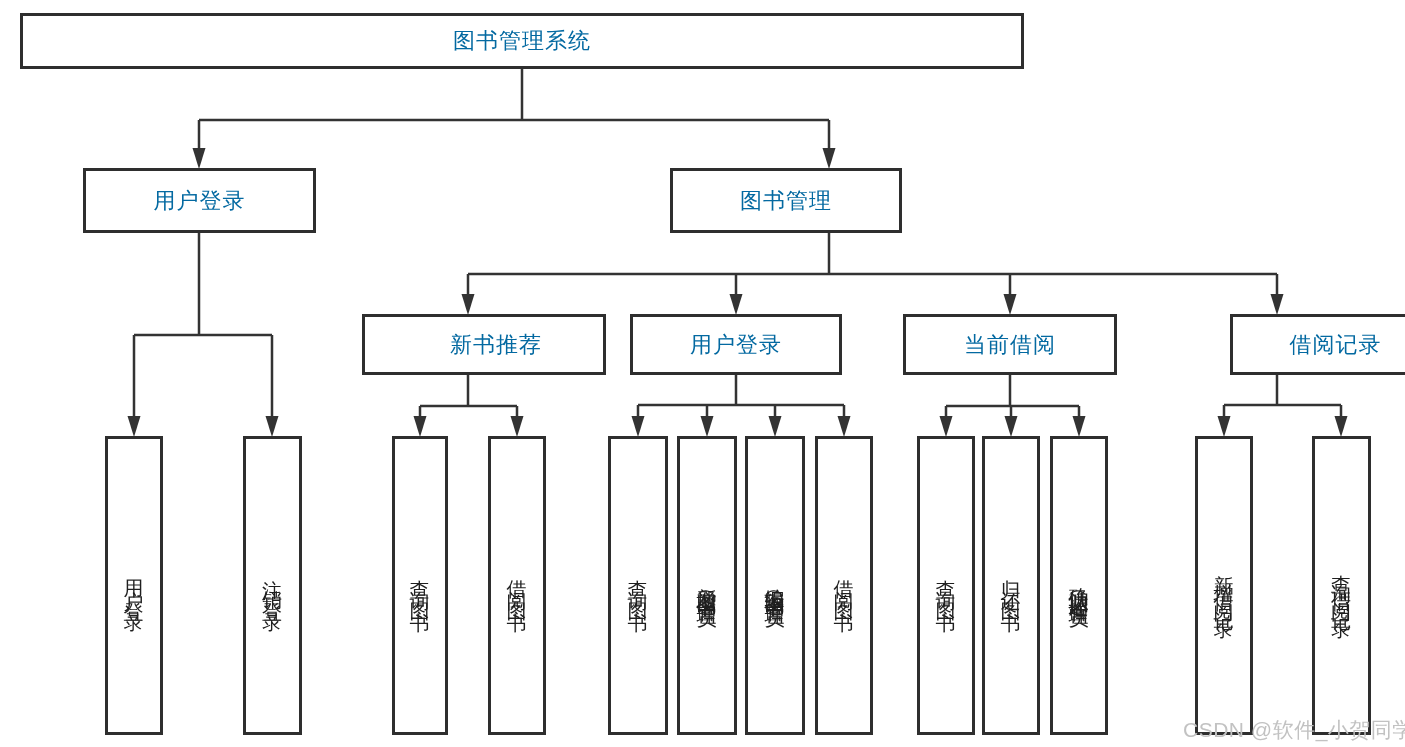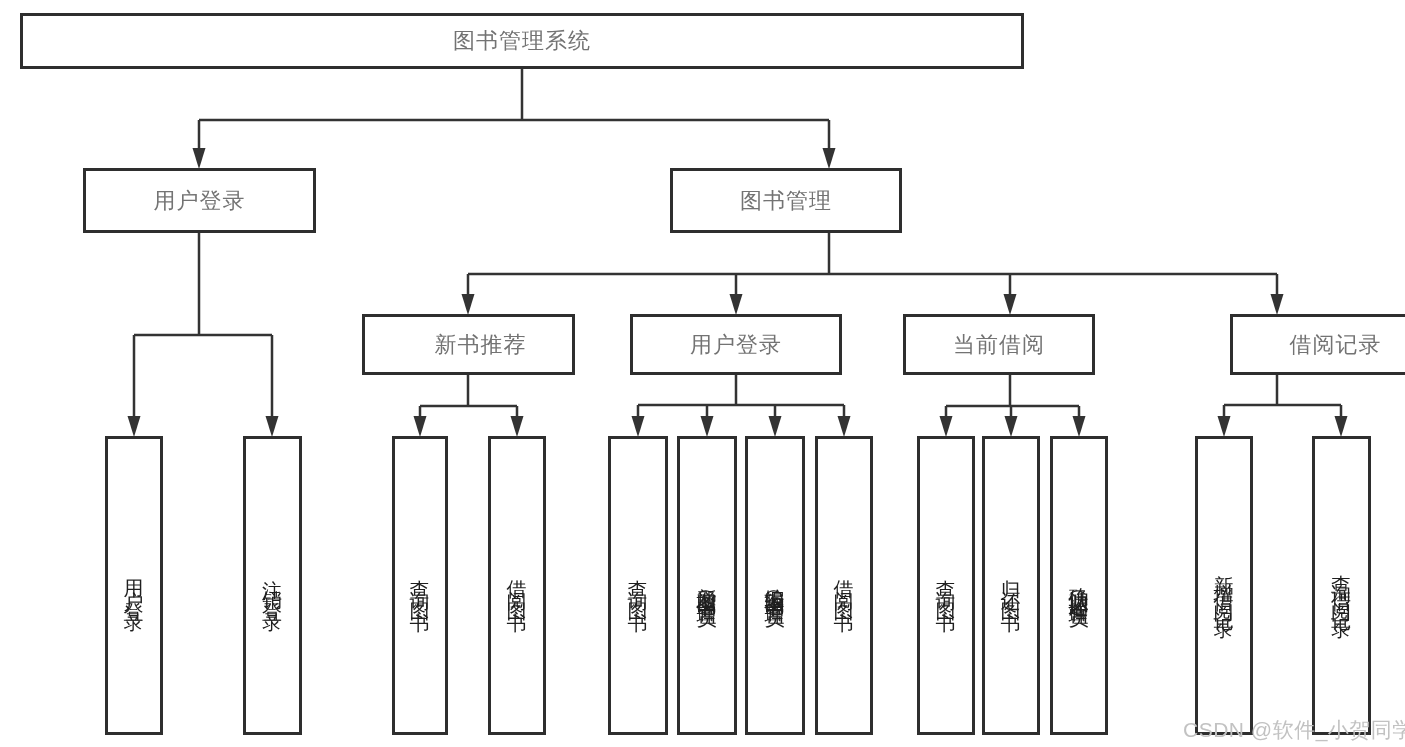--- a/index.html
+++ b/index.html
@@ -5,21 +5,21 @@
   html,body{margin:0;padding:0;background:#fff;}
   .canvas{
     position:relative;width:1405px;height:747px;background:#ffffff;overflow:hidden;
     font-family:"Liberation Sans","DejaVu Sans",sans-serif;
   }
   .connectors{position:absolute;left:0;top:0;z-index:1;}
   .box{
     position:absolute;z-index:2;background:#ffffff;border:3px solid #2e2e2e;
     box-sizing:border-box;display:flex;align-items:center;justify-content:center;
   }
-  .hlabel{font-size:22px;color:#737373;letter-spacing:1px;white-space:nowrap;}
+  .hlabel{font-size:22px;color:#0369a1;letter-spacing:1px;white-space:nowrap;}
   .leaf{top:436px;height:299px;}
   .vlabel{
     writing-mode:vertical-rl;text-orientation:mixed;
     font-size:20px;color:#1f1f1f;line-height:1;white-space:nowrap;
   }
   .sp-short{letter-spacing:11px;}
   .sp-mid{letter-spacing:9px;}
   .sp-long{letter-spacing:3px;}
   .watermark{
     position:absolute;left:1183px;top:716px;z-index:3;
@@ -75,27 +75,27 @@
     <span class="hlabel">图书管理系统</span>
   </div>
 
   <div class="box" style="left:83px;top:168px;width:233px;height:65px;">
     <span class="hlabel">用户登录</span>
   </div>
   <div class="box" style="left:670px;top:168px;width:232px;height:65px;">
     <span class="hlabel">图书管理</span>
   </div>
 
-  <div class="box" style="left:362px;top:314px;width:213px;height:61px;padding-left:24px;">
+  <div class="box" style="left:362px;top:314px;width:244px;height:61px;padding-left:24px;">
     <span class="hlabel">新书推荐</span>
   </div>
   <div class="box" style="left:630px;top:314px;width:212px;height:61px;">
     <span class="hlabel">用户登录</span>
   </div>
-  <div class="box" style="left:903px;top:314px;width:192px;height:61px;">
+  <div class="box" style="left:903px;top:314px;width:214px;height:61px;">
     <span class="hlabel">当前借阅</span>
   </div>
   <div class="box" style="left:1230px;top:314px;width:211px;height:61px;">
     <span class="hlabel">借阅记录</span>
   </div>
 
   <div class="box leaf" style="left:105px;width:58px;">
     <span class="vlabel sp-short">用户登录</span>
   </div>
   <div class="box leaf" style="left:243px;width:59px;">

